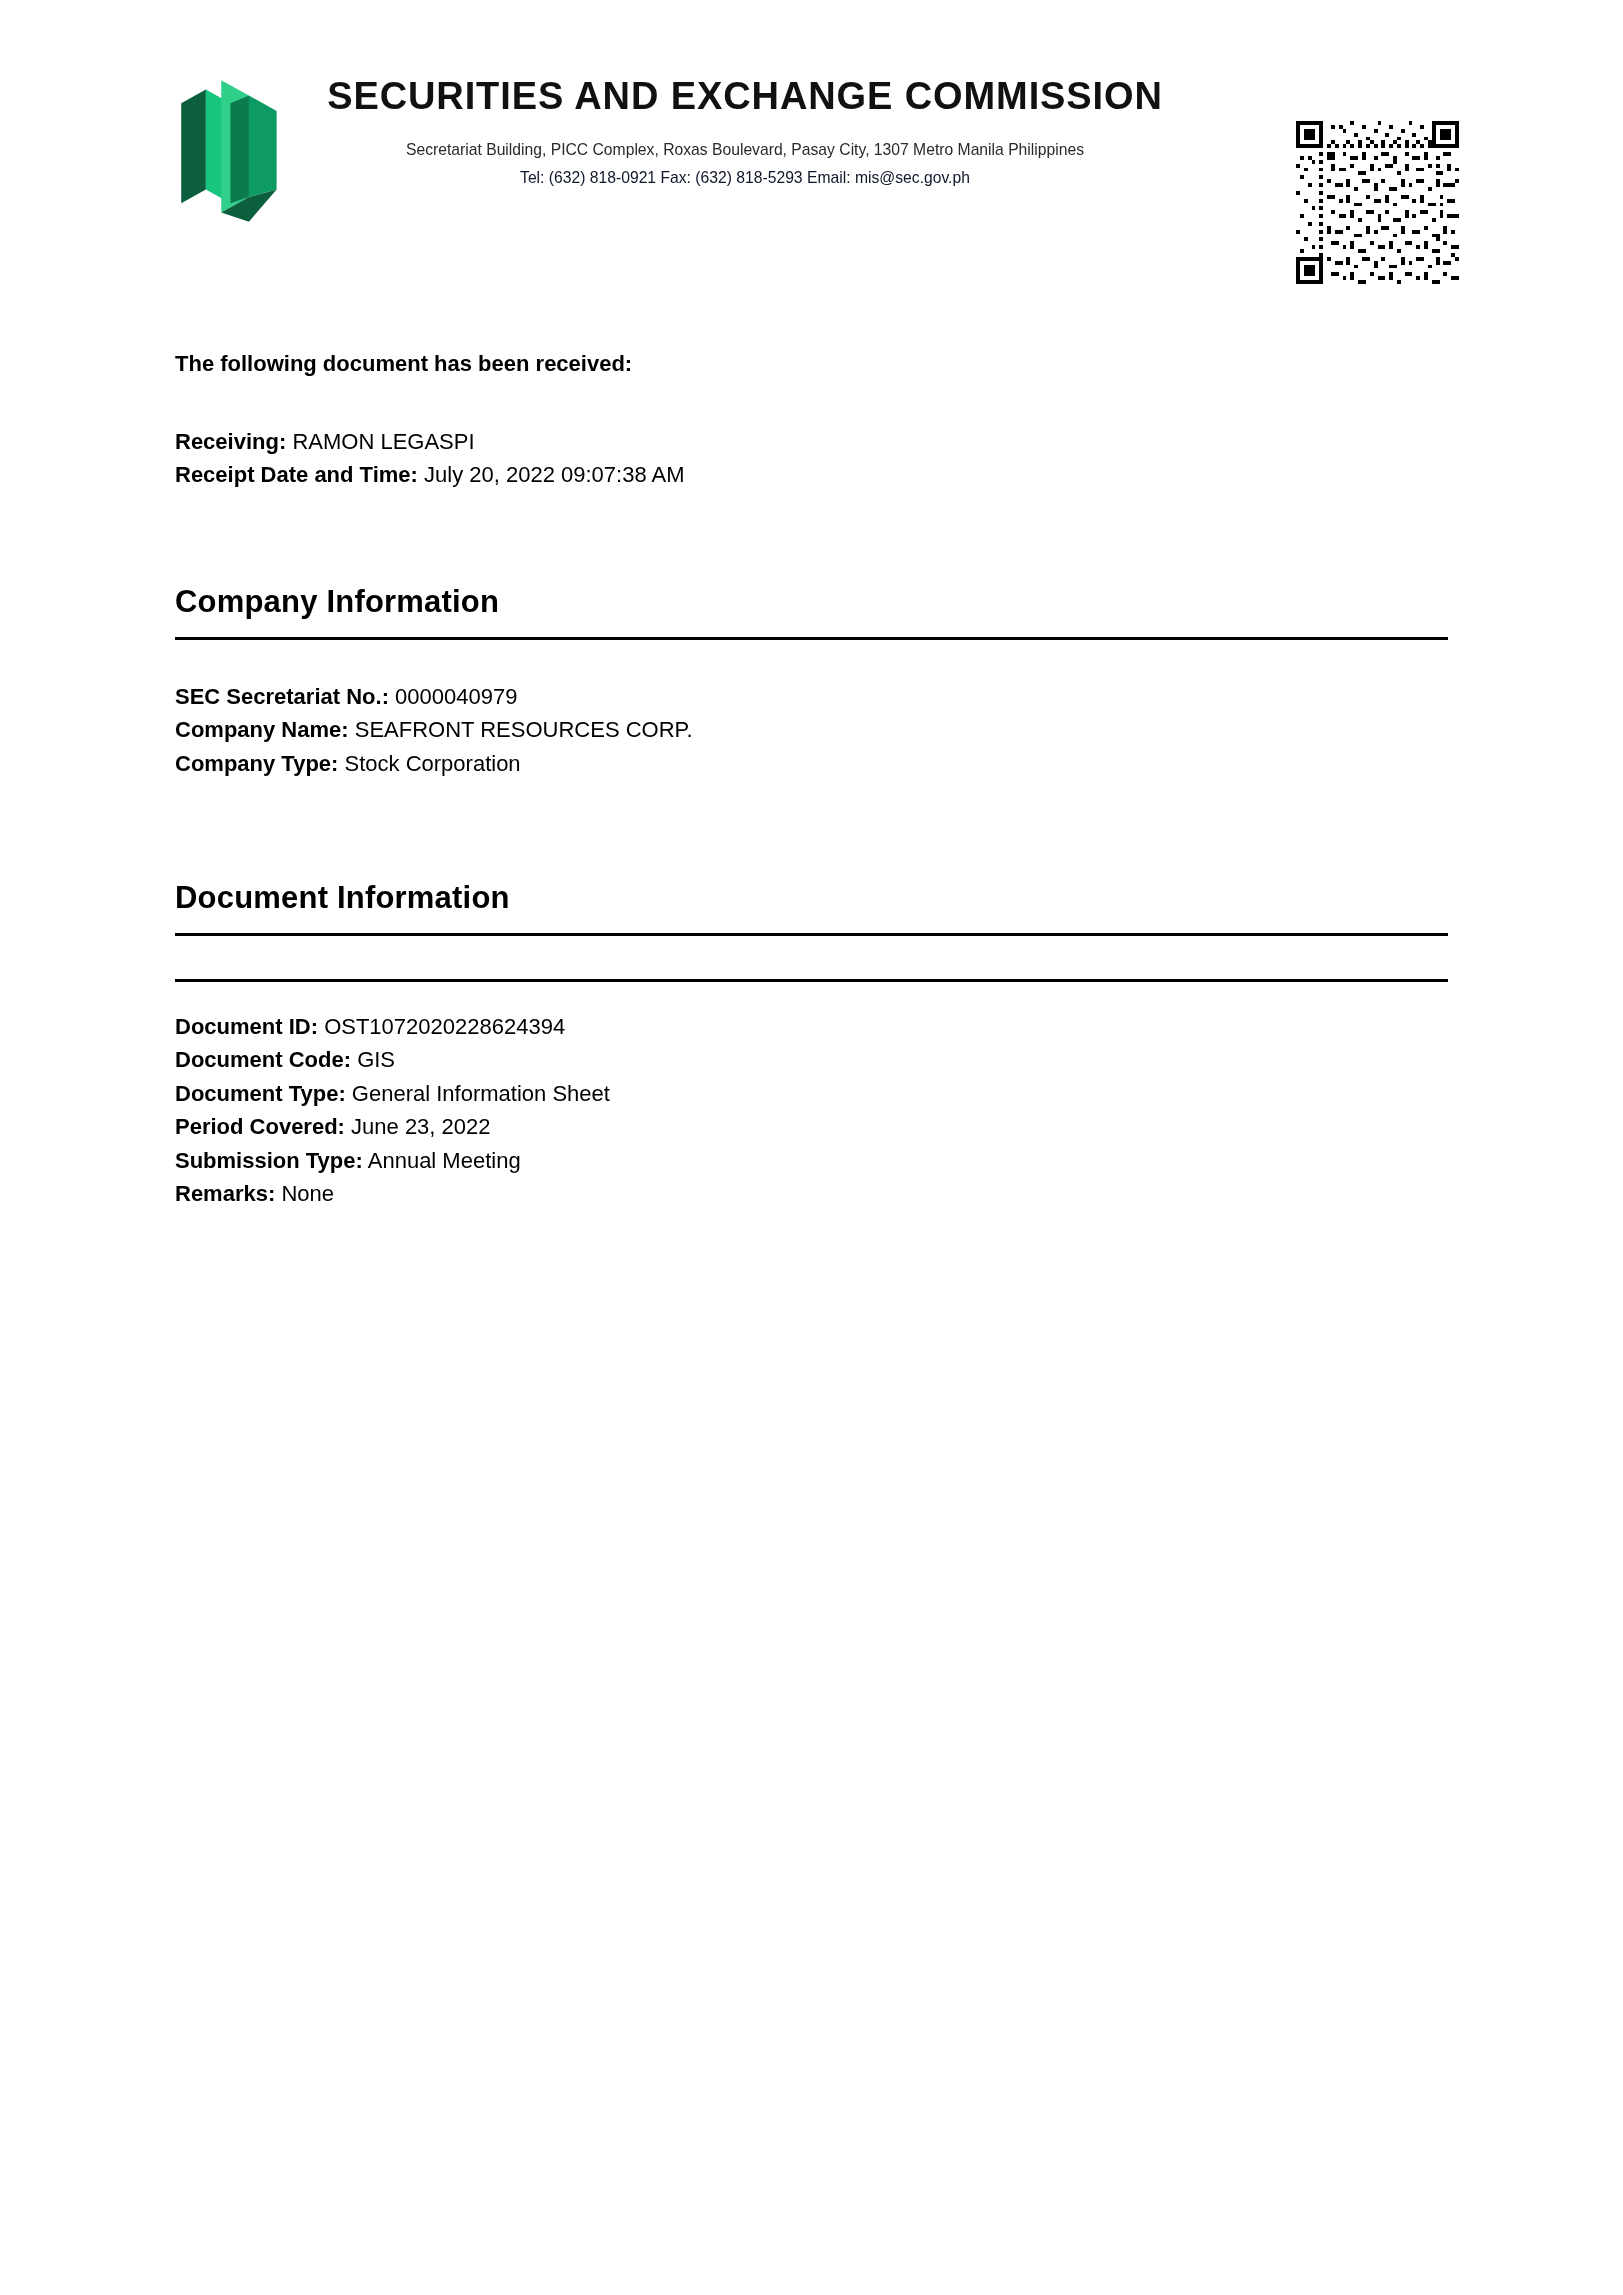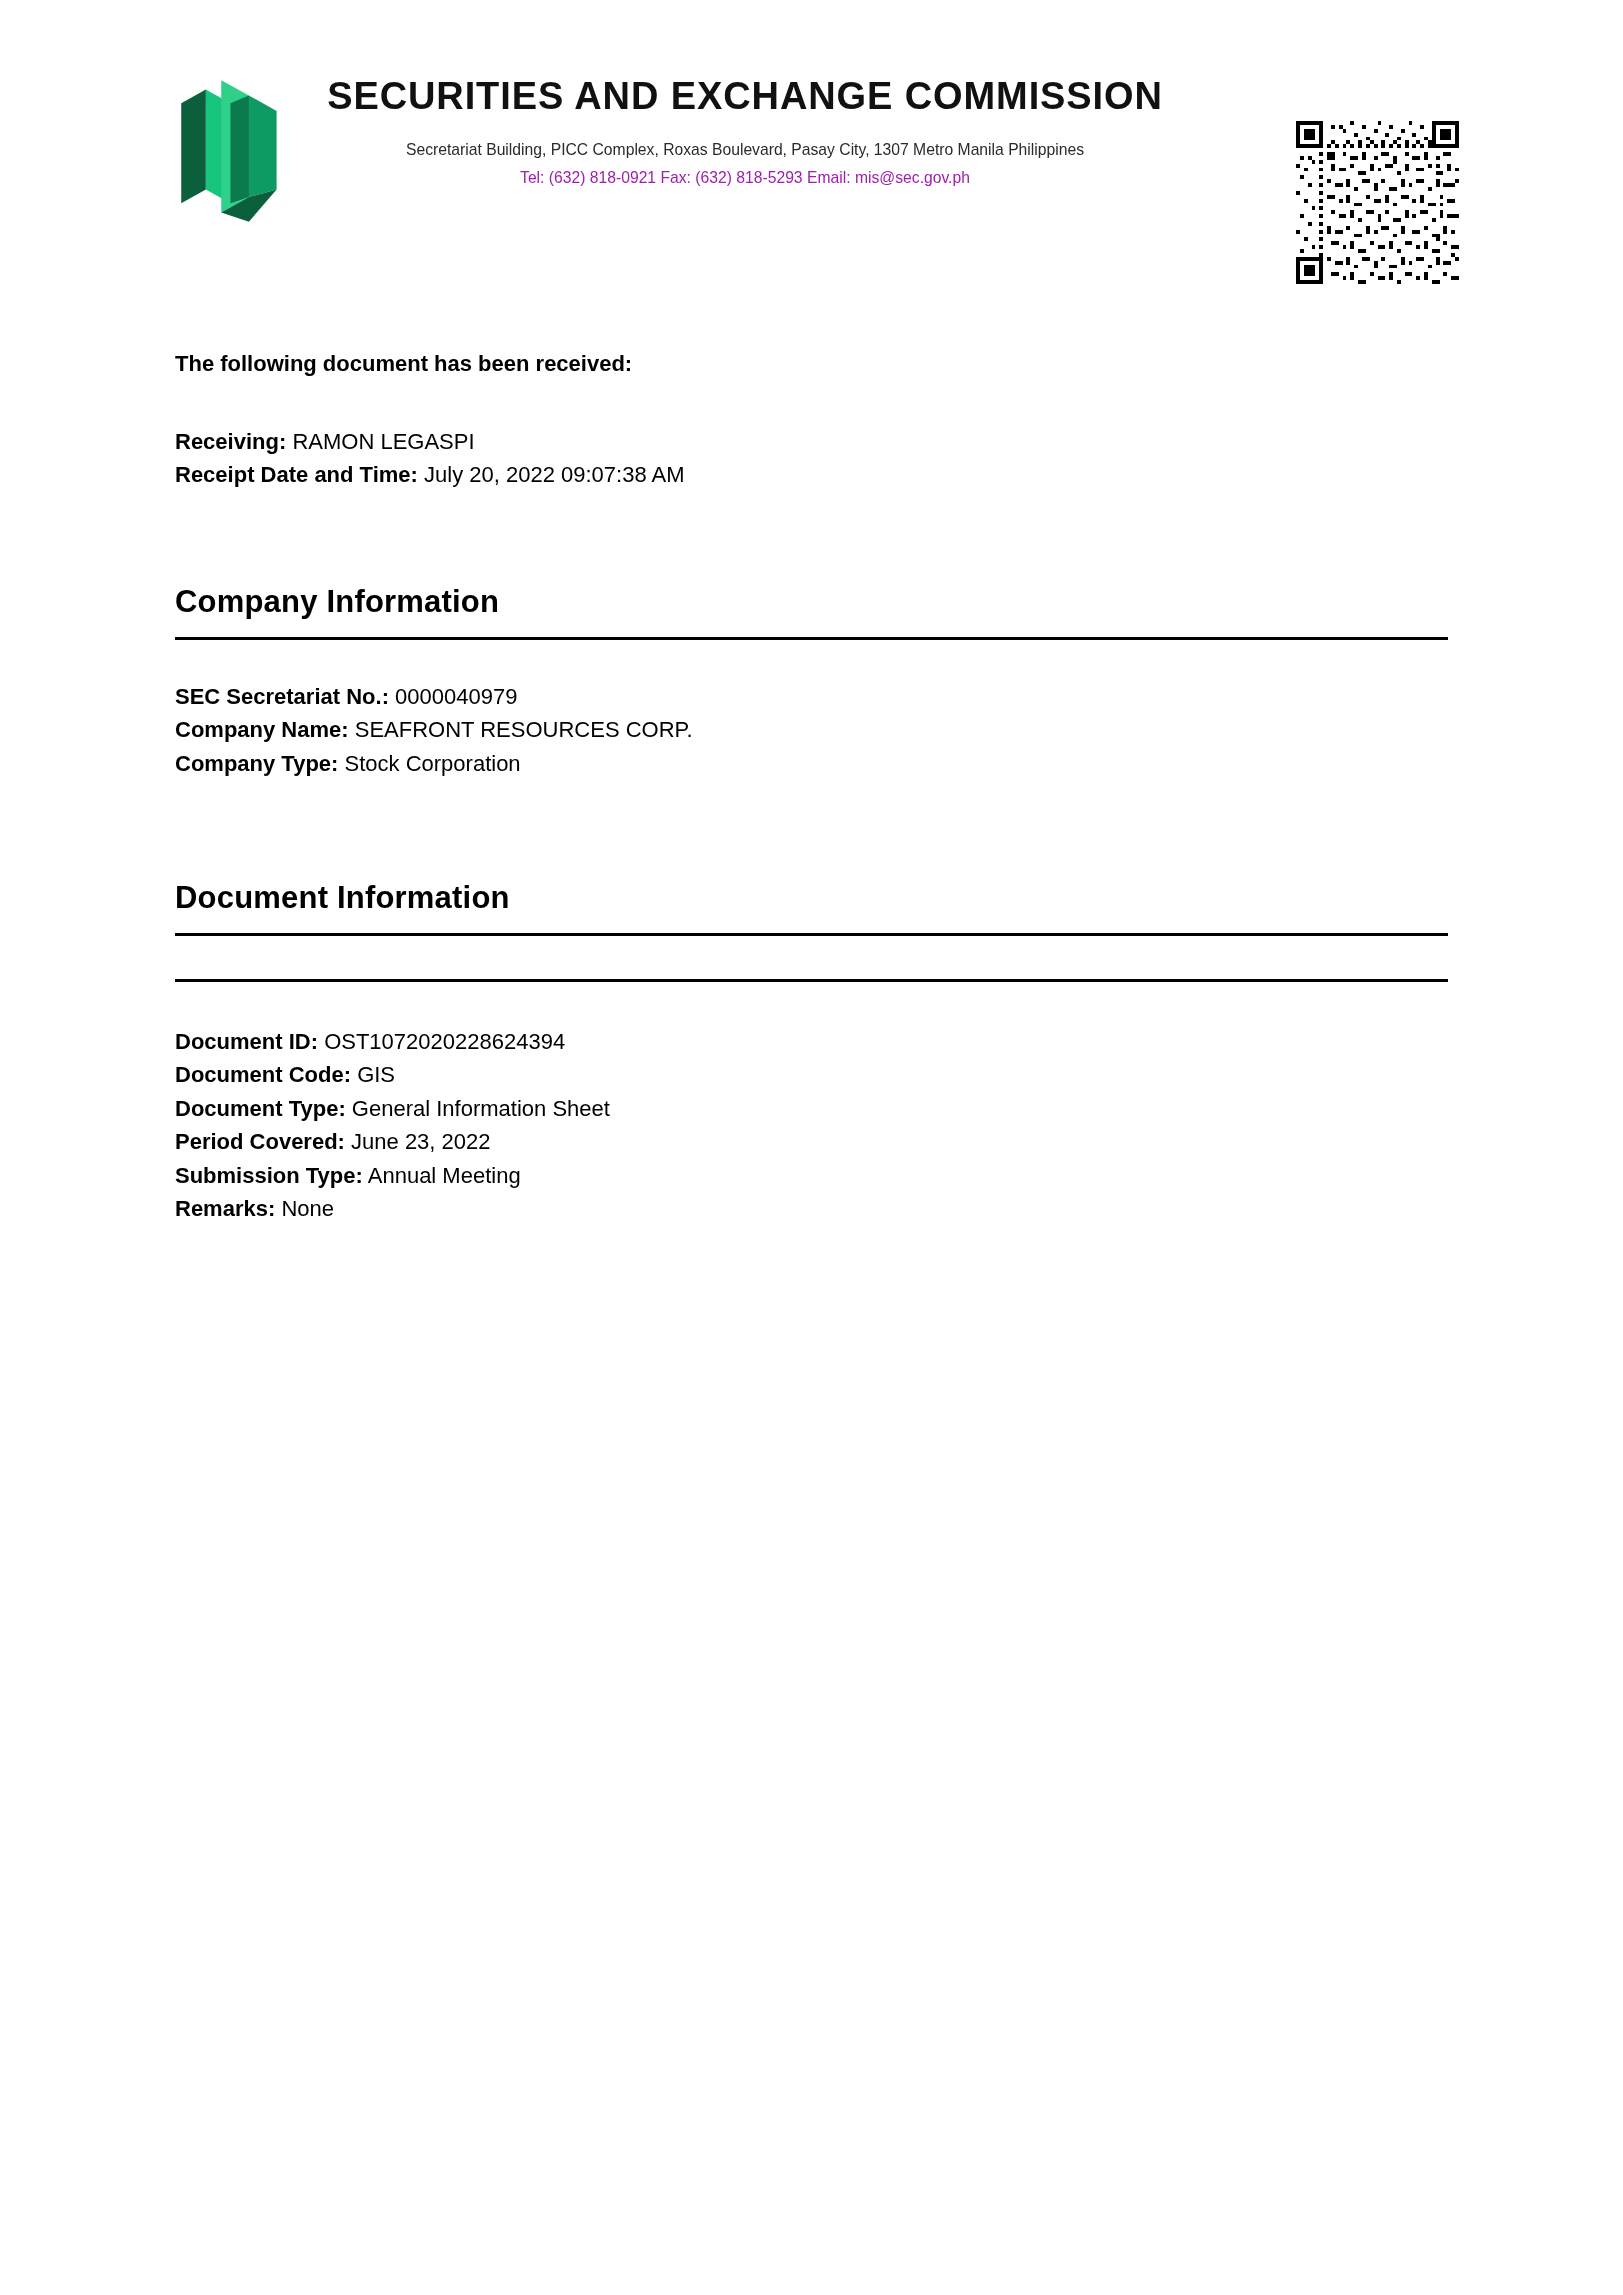--- a/index.html
+++ b/index.html
@@ -61,21 +61,21 @@
     font-family: "Liberation Sans", sans-serif;
     font-size: 15.7px;
     color: #2a2a2a;
     line-height: 1.5;
     white-space: nowrap;
   }
   .sec-contact {
     margin-top: 4.6px;
     font-family: "Liberation Sans", sans-serif;
     font-size: 15.7px;
-    color: #a21caf;
+    color: #0f172a;
     line-height: 1.5;
     white-space: nowrap;
   }
 
   
   .qr {
     position: absolute;
     left: 1296px;
     top: 61px;
     width: 163px;
@@ -119,21 +119,21 @@
     margin: 0;
     width: 1273px;
   }
   .rule.second {
     margin-top: 43px;
   }
   .section-body {
     margin-top: 40px;
   }
   .section.doc { margin-top: 100px; }
-  .section.doc .section-body { margin-top: 43px; }
+  .section.doc .section-body { margin-top: 28px; }
 </style>
 </head>
 <body>
 
 <div class="page">
 
   <div class="header">
 
     <div class="logo">
       <svg width="114" height="150" viewBox="0 0 148 195" xmlns="http://www.w3.org/2000/svg">

